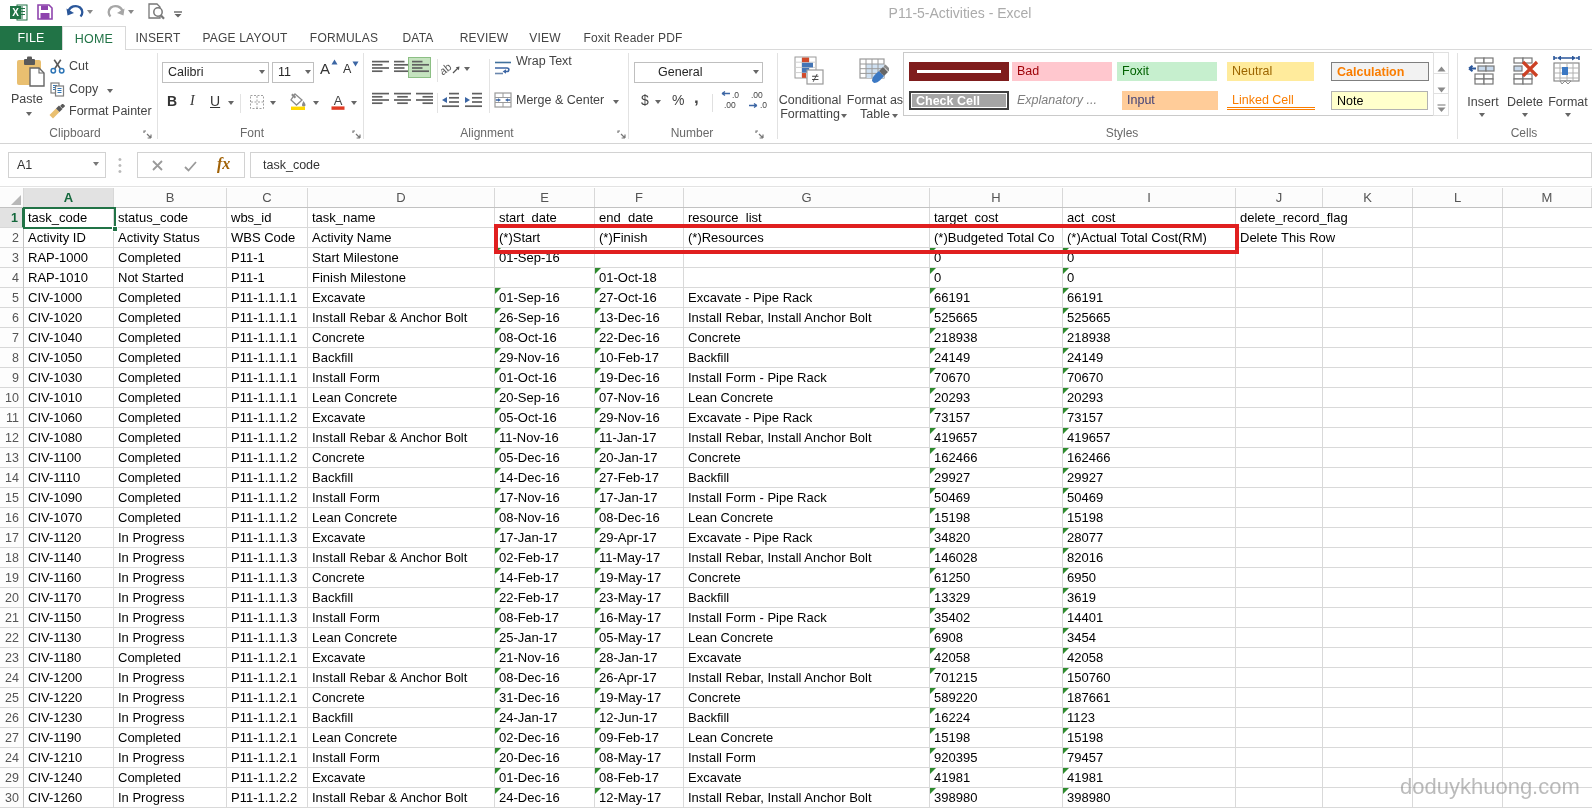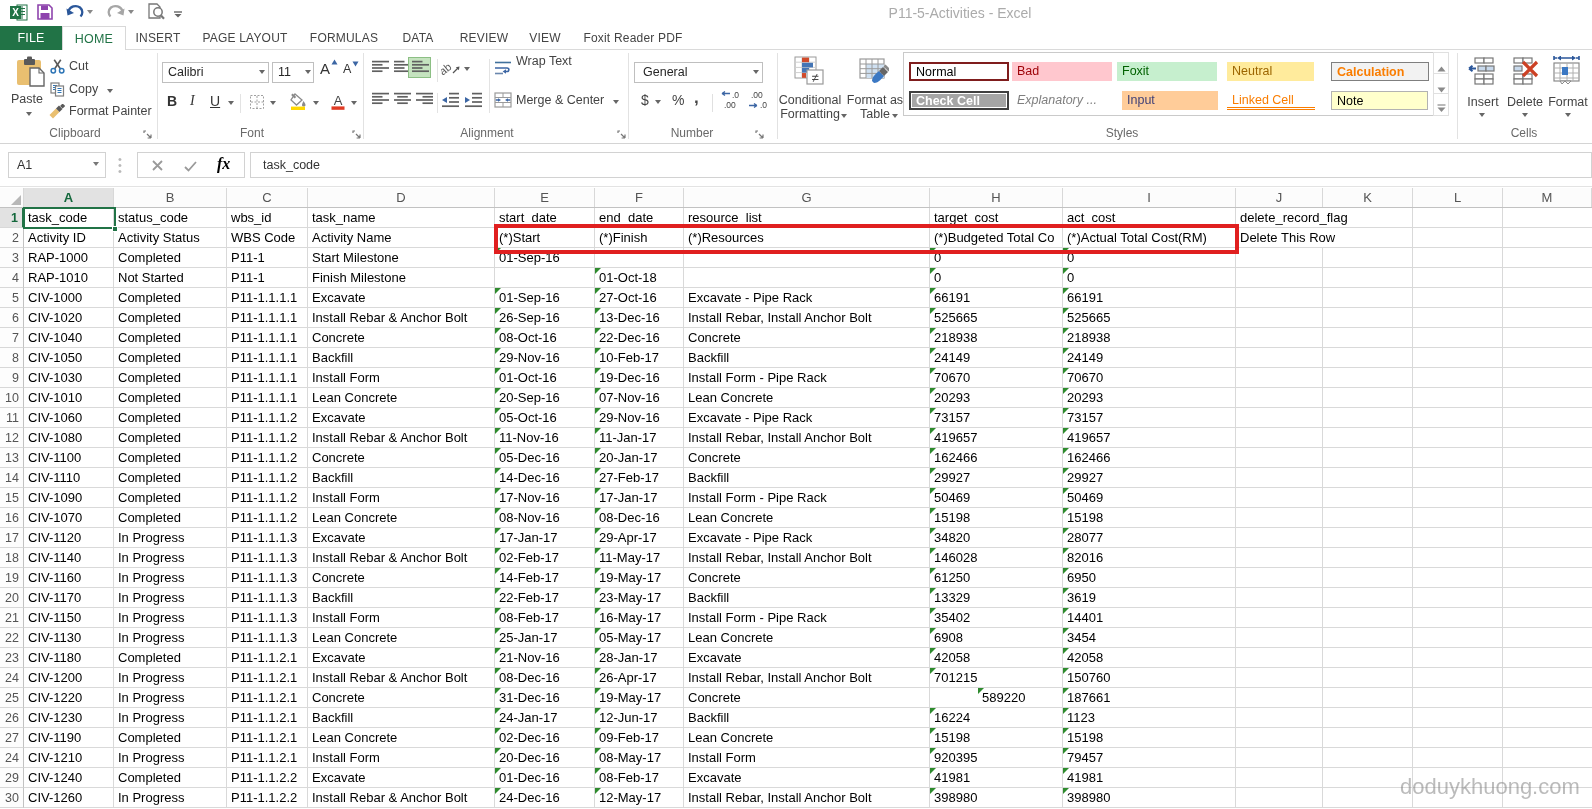--- a/index.html
+++ b/index.html
@@ -244,21 +244,21 @@
         <path d="M4 6.2 L7 8 L4 9.8 Z" fill="#3c66a4"></path>
         <path d="M14 6.2 L11 8 L14 9.8 Z" fill="#3c66a4"></path>
       </svg></div>
 <div class="rlbl" style="left:516px;top:43px">Merge &amp; Center</div>
 <span class="dd" style="left:613px;top:50px;border-top-color:#666"></span>
 <div class="glbl" style="left:435px;width:104px">Alignment</div>
 <div class="abs" style="left:617px;top:78px"><svg width="10" height="10" viewBox="0 0 10 10">
         <path d="M1 3 L1 1 L3 1" fill="none" stroke="#777" stroke-width="1.2"></path>
         <path d="M4 4 L8 8 M8 8 L8 4.6 M8 8 L4.6 8" stroke="#777" stroke-width="1.2" fill="none"></path>
       </svg></div>
-<div class="combo" style="left:634px;top:12px;width:129px;height:21px;line-height:19px;padding-left:8px">General</div>
+<div class="combo" style="left:634px;top:12px;width:129px;height:21px;line-height:19px;padding-left:23px">General</div>
 <span class="dd" style="left:753px;top:20px;border-top-color:#666"></span>
 <div class="rlbl" style="left:641px;top:42px;font-size:14px">$</div>
 <span class="dd" style="left:655px;top:50px;border-top-color:#666"></span>
 <div class="rlbl" style="left:672px;top:42px;font-size:14px">%</div>
 <div class="rlbl" style="left:694px;top:38px;font-size:17px;font-weight:bold">,</div>
 <div class="abs" style="left:712px;top:44px;width:1px;height:18px;background:#e0e0e0"></div>
 <div class="abs" style="left:720px;top:40px"><svg width="26" height="20" viewBox="0 0 26 20">
         <path d="M10 3.5 L2 3.5 M2 3.5 L5 1.5 M2 3.5 L5 5.5" stroke="#3c66a4" stroke-width="1.3" fill="none"></path>
         <text x="12" y="8" font-size="8.5" fill="#444" font-family="Liberation Sans">.0</text>
         <text x="4" y="18" font-size="8.5" fill="#444" font-family="Liberation Sans">.00</text>
@@ -307,21 +307,21 @@
           <line x1="19" y1="3" x2="19" y2="22"></line>
         </g>
         <path d="M13 25 C13 20 18 17 20 15 L25 20 C23 22 20 27 15 27 Z" fill="#3b78c3"></path>
         <path d="M20 15 L24 11 L29 16 L25 20 Z" fill="#666"></path>
         <path d="M24.5 10.5 L26.5 8.5 L31 13 L29.5 15.5 Z" fill="#888"></path>
       </svg></div>
 <div class="rlbl" style="left:845px;top:43px;width:60px;text-align:center">Format as</div>
 <div class="rlbl" style="left:845px;top:57px;width:60px;text-align:center">Table</div>
 <span class="dd" style="left:892px;top:64px;border-top-color:#666"></span>
 <div class="abs" style="left:903px;top:2px;width:546px;height:64px;background:#fff;border:1px solid #cacaca"></div>
-<div class="sg" style="left:909px;top:12px;width:100px;background:#fff;border:2px solid #7f1d1d;line-height:16px;color:#000">Normal</div>
+<div class="sg" style="left:909px;top:12px;width:100px;background:#fff;border:8px solid #7f1d1d;line-height:16px;color:#000">Normal</div>
 <div class="sg" style="left:1012px;top:12px;width:100px;background:#ffc7ce;color:#9c0006">Bad</div>
 <div class="sg" style="left:1117px;top:12px;width:100px;background:#c6efce;color:#006100">Foxit</div>
 <div class="sg" style="left:1227px;top:12px;width:87px;background:#ffeb9c;color:#9c6500">Neutral</div>
 <div class="sg" style="left:1331px;top:12px;width:98px;background:#f2f2f2;color:#fa7d00;border:1px solid #7f7f7f;font-weight:bold">Calculation</div>
 <div class="sg" style="left:909px;top:41px;width:100px;background:#a5a5a5;color:#fff;border:2px solid #3f3f3f;box-shadow:inset 0 0 0 1px #fff;font-weight:bold;line-height:16px">Check Cell</div>
 <div class="sg" style="left:1012px;top:41px;width:100px;background:#fff;color:#7f7f7f;font-style:italic">Explanatory ...</div>
 <div class="sg" style="left:1122px;top:41px;width:96px;background:#ffcc99;color:#3f3f76">Input</div>
 <div class="sg" style="left:1227px;top:41px;width:88px;background:#fff;color:#fa7d00;border-bottom:3px double #fa7d00">Linked Cell</div>
 <div class="sg" style="left:1331px;top:41px;width:97px;background:#ffffcc;border:1px solid #b2b2b2;color:#000">Note</div>
 <div class="abs" style="left:1433px;top:2px;width:16px;height:64px;border-left:1px solid #dcdcdc;background:#fff"></div>
@@ -396,21 +396,21 @@
 <div class="fbox" style="left:8px;top:152px;width:98px;height:26px;line-height:24px;padding-left:8px;font-size:12.5px;color:#333">A1</div>
 <span class="dd" style="left:93px;top:162px;border-top-color:#777"></span>
 <div class="abs" style="left:118px;top:156px;color:#b9b9b9;font-size:11px;line-height:6px">•<br>•<br>•</div>
 <div class="fbox" style="left:137px;top:152px;width:108px;height:26px"></div>
 <div class="abs" style="left:152px;top:159px"><svg width="11" height="11" viewBox="0 0 11 11">
       <path d="M1 1 L10 10 M10 1 L1 10" stroke="#9a9a9a" stroke-width="1.8"></path>
     </svg></div>
 <div class="abs" style="left:184px;top:160px"><svg width="13" height="11" viewBox="0 0 13 11">
       <path d="M1 6 L4.5 9.5 L12 1" stroke="#9a9a9a" stroke-width="1.8" fill="none"></path>
     </svg></div>
-<div class="abs" style="left:217px;top:155px;font-family:'Liberation Serif',serif;font-style:italic;font-weight:bold;font-size:16px;color:#000000">fx</div>
+<div class="abs" style="left:217px;top:155px;font-family:'Liberation Serif',serif;font-style:italic;font-weight:bold;font-size:16px;color:#a16207">fx</div>
 <div class="fbox" style="left:250px;top:152px;width:1342px;height:26px;line-height:24px;padding-left:12px;font-size:12.5px;color:#333">task_code</div>
 <div class="abs" style="left:0;top:186px;width:1592px;height:1px;background:#e3e3e3"></div>
 <div class="abs" style="left:24px;top:208px;width:1568px;height:600px;background:repeating-linear-gradient(to bottom,transparent 0px,transparent 19px,#d9d9d9 19px,#d9d9d9 20px)"></div>
 <div class="abs" style="left:113px;top:208px;width:1px;height:600px;background:#d9d9d9"></div>
 <div class="abs" style="left:226px;top:208px;width:1px;height:600px;background:#d9d9d9"></div>
 <div class="abs" style="left:307px;top:208px;width:1px;height:600px;background:#d9d9d9"></div>
 <div class="abs" style="left:494px;top:208px;width:1px;height:600px;background:#d9d9d9"></div>
 <div class="abs" style="left:594px;top:208px;width:1px;height:600px;background:#d9d9d9"></div>
 <div class="abs" style="left:683px;top:208px;width:1px;height:600px;background:#d9d9d9"></div>
 <div class="abs" style="left:929px;top:208px;width:1px;height:600px;background:#d9d9d9"></div>
@@ -674,21 +674,21 @@
 <div class="cell" style="left:930px;top:668px;width:133px"><i class="tri"></i>701215</div>
 <div class="cell" style="left:1063px;top:668px;width:173px"><i class="tri"></i>150760</div>
 <div class="rhdr" style="top:688px">25</div>
 <div class="cell" style="left:24px;top:688px;width:90px">CIV-1220</div>
 <div class="cell" style="left:114px;top:688px;width:113px">In Progress</div>
 <div class="cell" style="left:227px;top:688px;width:81px">P11-1.1.2.1</div>
 <div class="cell" style="left:308px;top:688px;width:187px">Concrete</div>
 <div class="cell" style="left:495px;top:688px;width:100px"><i class="tri"></i>31-Dec-16</div>
 <div class="cell" style="left:595px;top:688px;width:89px"><i class="tri"></i>19-May-17</div>
 <div class="cell" style="left:684px;top:688px;width:246px">Concrete</div>
-<div class="cell" style="left:978px;top:688px;width:133px"><i class="tri"></i>589220</div>
+<div class="cell" style="left:930px;top:688px;width:133px"><i class="tri"></i>589220</div>
 <div class="cell" style="left:1063px;top:688px;width:173px"><i class="tri"></i>187661</div>
 <div class="rhdr" style="top:708px">26</div>
 <div class="cell" style="left:24px;top:708px;width:90px">CIV-1230</div>
 <div class="cell" style="left:114px;top:708px;width:113px">In Progress</div>
 <div class="cell" style="left:227px;top:708px;width:81px">P11-1.1.2.1</div>
 <div class="cell" style="left:308px;top:708px;width:187px">Backfill</div>
 <div class="cell" style="left:495px;top:708px;width:100px"><i class="tri"></i>24-Jan-17</div>
 <div class="cell" style="left:595px;top:708px;width:89px"><i class="tri"></i>12-Jun-17</div>
 <div class="cell" style="left:684px;top:708px;width:246px">Backfill</div>
 <div class="cell" style="left:930px;top:708px;width:133px"><i class="tri"></i>16224</div>

